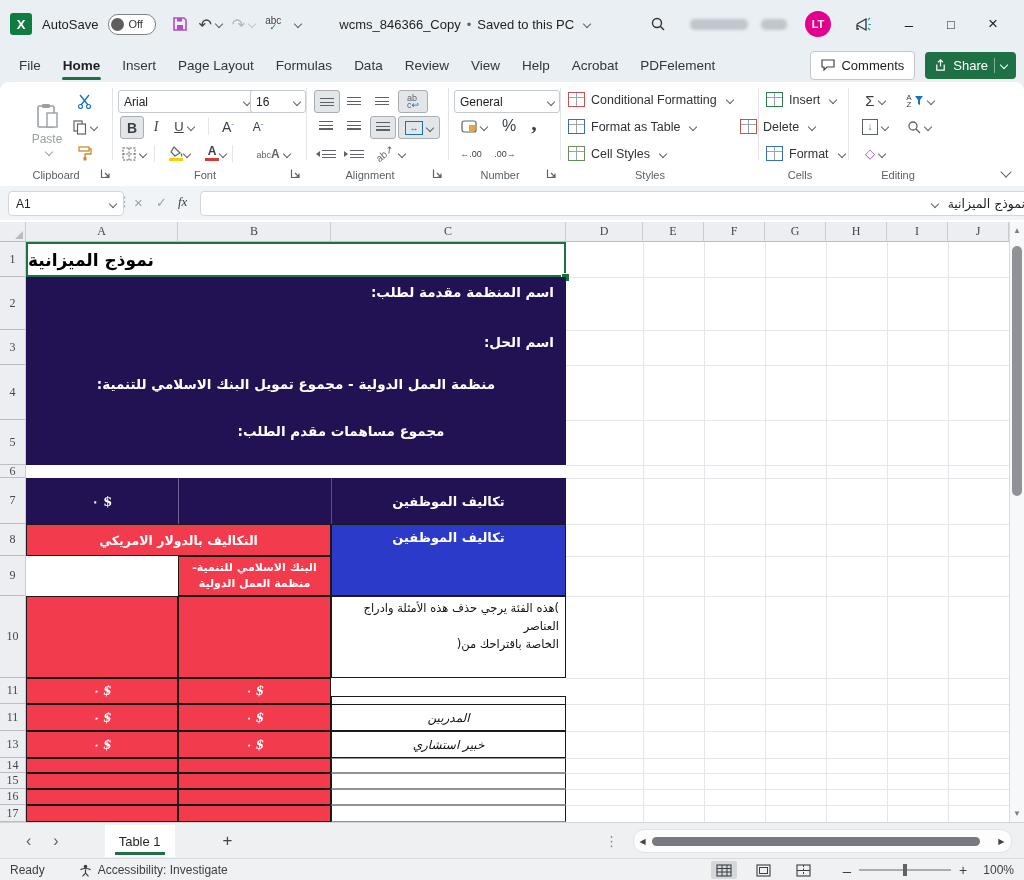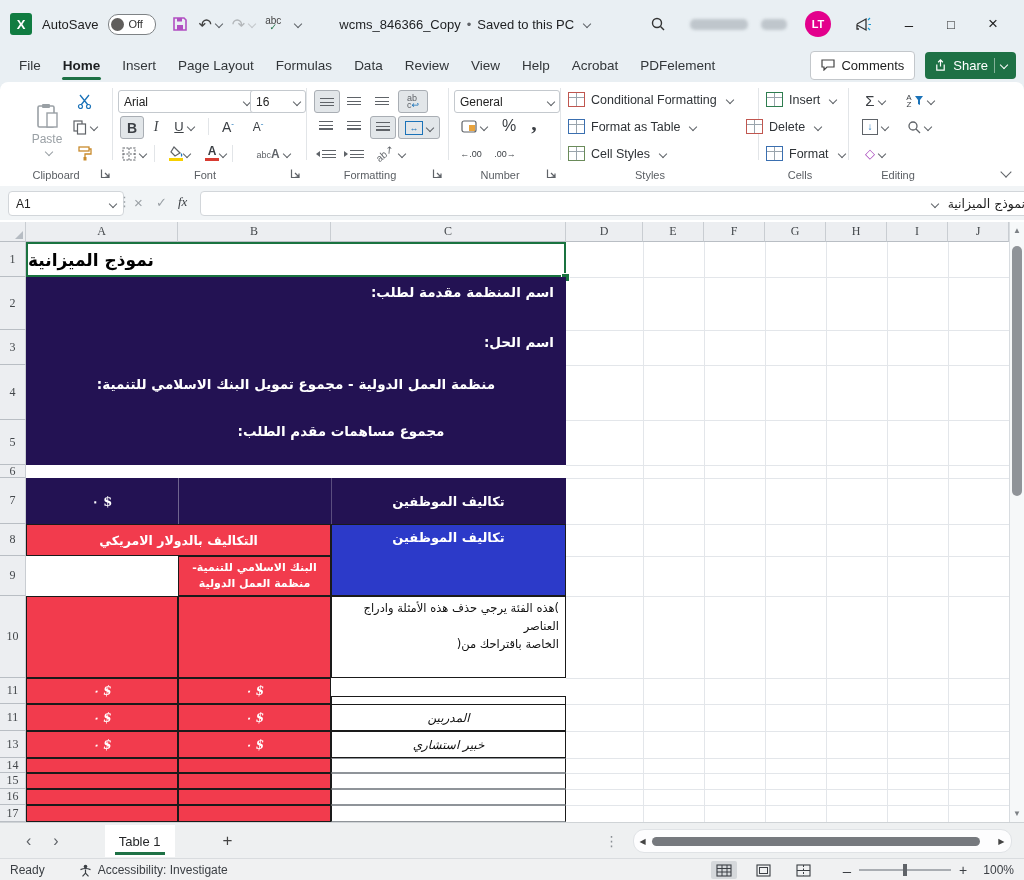--- a/index.html
+++ b/index.html
@@ -306,21 +306,21 @@
         <span class="li li3"></span>
       </span>
     <span class="rbtn" style="left:342px;top:61px;width:24px;height:21px;">
         <span style="border-left:4px solid #5f6368;border-top:3px solid transparent;border-bottom:3px solid transparent;margin-right:2px;"></span>
         <span class="li li3"></span>
       </span>
     <span class="rbtn" style="left:372px;top:61px;width:36px;height:21px;">
       <span style="display:inline-block;transform:rotate(-40deg);font-size:10px;color:#5f6368;"><span>ab</span>↗</span>
       <span class="chv ic"></span>
     </span>
-    <div class="glabel" style="left:325px;width:90px;">Formatting</div>
+    <div class="glabel" style="left:325px;width:90px;">Alignment</div>
     <span class="launcher" style="left:432px;">
       <svg width="11" height="11" viewBox="0 0 11 11">
           <path d="M1.5 1.5v8h8" fill="none" stroke="#5f6368" stroke-width="1.2"></path>
           <path d="M5 5l4 4M9 5.5V9H5.5" fill="none" stroke="#5f6368" stroke-width="1.2"></path>
         </svg>
     </span>
     <div class="gsep" style="left:448px;"></div>
 
     <div class="combo" style="left:454px;top:8px;width:94px;height:21px;">
       <span>General</span>
@@ -370,21 +370,21 @@
         <span class="chv ic"></span>
     </div>
     <div class="glabel" style="left:615px;width:70px;">Styles</div>
     <div class="gsep" style="left:758px;"></div>
 
     <div class="stylerow" style="left:766px;top:10px;">
       <span class="minigrid" style="border-color:#2e7d4f;"></span>
       <span>Insert</span>
         <span class="chv ic"></span>
     </div>
-    <div class="stylerow" style="left:740px;top:37px;margin-left:6px;">
+    <div class="stylerow" style="left:740px;top:37px;">
       <span class="minigrid" style="border-color:#c0564f;"></span>
       <span>Delete</span>
         <span class="chv ic"></span>
     </div>
     <div class="stylerow" style="left:766px;top:64px;">
       <span class="minigrid" style="border-color:#3a6fb0;"></span>
       <span>Format</span>
         <span class="chv ic"></span>
     </div>
     <div class="glabel" style="left:765px;width:70px;">Cells</div>

